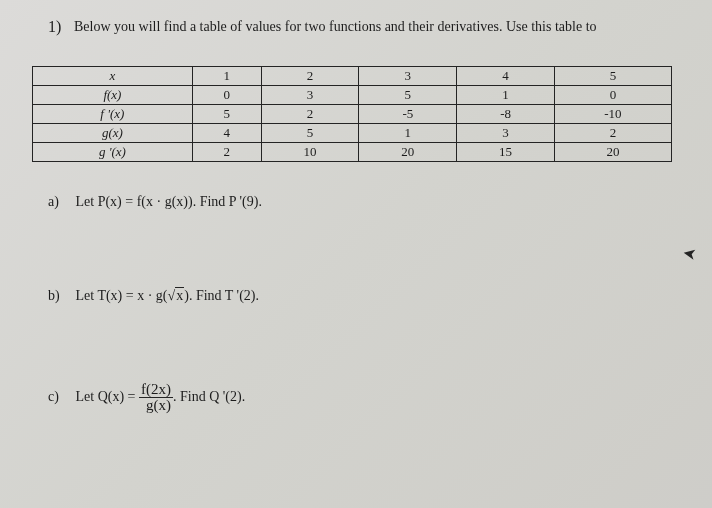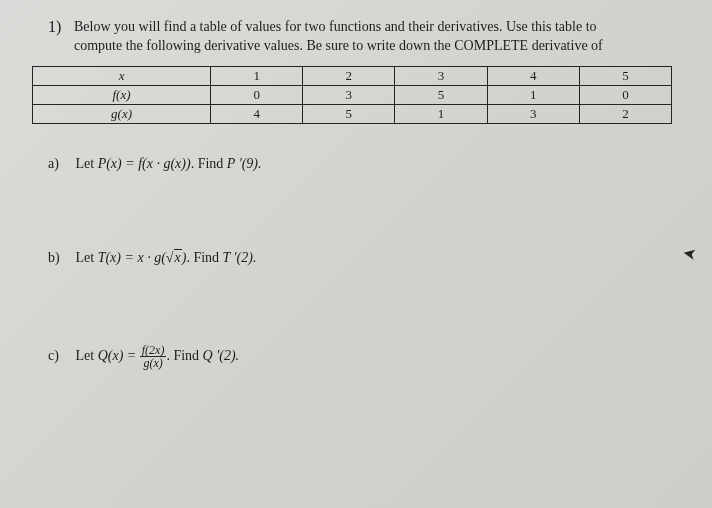--- a/index.html
+++ b/index.html
@@ -55,34 +55,34 @@
   .part {
     margin-bottom: 78px;
   }
   .part:last-child {
     margin-bottom: 15px;
   }
   .plabel {
     display: inline-block;
     width: 24px;
   }
-  .math-i { font-style: italic; }
+  .math-i { }
   .cursor {
     position: absolute;
     right: 16px;
     top: 244px;
     font-size: 16px;
     color: #222;
     transform: scaleX(-1) rotate(-10deg);
   }
   .frac {
     display: inline-block;
     vertical-align: middle;
-    text-align: center;
-    font-size: 12px;
+    text-align: right;
+    font-size: 15px;
     line-height: 1;
   }
   .frac .num { display:block; border-bottom:1px solid #222; padding:0 2px;}
   .frac .den { display:block; padding:0 2px;}
   .sqrt {
     display:inline-block;
     position:relative;
   }
   .sqrt::before {
     content: "√";
@@ -94,21 +94,21 @@
 </style>
 </head>
 <body>
 
 <div class="page">
 
   <div>
     <span class="qnum">1)</span>
     <span class="prompt">
       <span>Below you will find a table of values for two functions and their derivatives. Use this table to</span><br>
-      <span>compute the following derivative values. Be sure to write down the COMPLETE derivative of</span><br>
+      <br>
     </span>
   </div>
 
   <table>
     <tbody>
         <tr>
       <td class="rowhead">x</td>
       <td>1</td>
       <td>2</td>
       <td>3</td>
@@ -117,26 +117,42 @@
     </tr>
     <tr>
       <td class="rowhead">f(x)</td>
       <td>0</td>
       <td>3</td>
       <td>5</td>
       <td>1</td>
       <td>0</td>
     </tr>
     <tr>
+      <td class="rowhead">f '(x)</td>
+      <td>5</td>
+      <td>2</td>
+      <td>-5</td>
+      <td>-8</td>
+      <td>-10</td>
+    </tr>
+    <tr>
       <td class="rowhead">g(x)</td>
       <td>4</td>
       <td>5</td>
       <td>1</td>
       <td>3</td>
       <td>2</td>
+    </tr>
+    <tr>
+      <td class="rowhead">g '(x)</td>
+      <td>2</td>
+      <td>10</td>
+      <td>20</td>
+      <td>15</td>
+      <td>20</td>
     </tr>
   </tbody>
     </table>
 
   <div class="parts">
 
     <div class="part">
       <span class="plabel">a)</span>
       <span>Let </span>
       <span class="math-i">P(x) = f(x · g(x))</span><span>. Find </span><span class="math-i">P '(9).</span>

